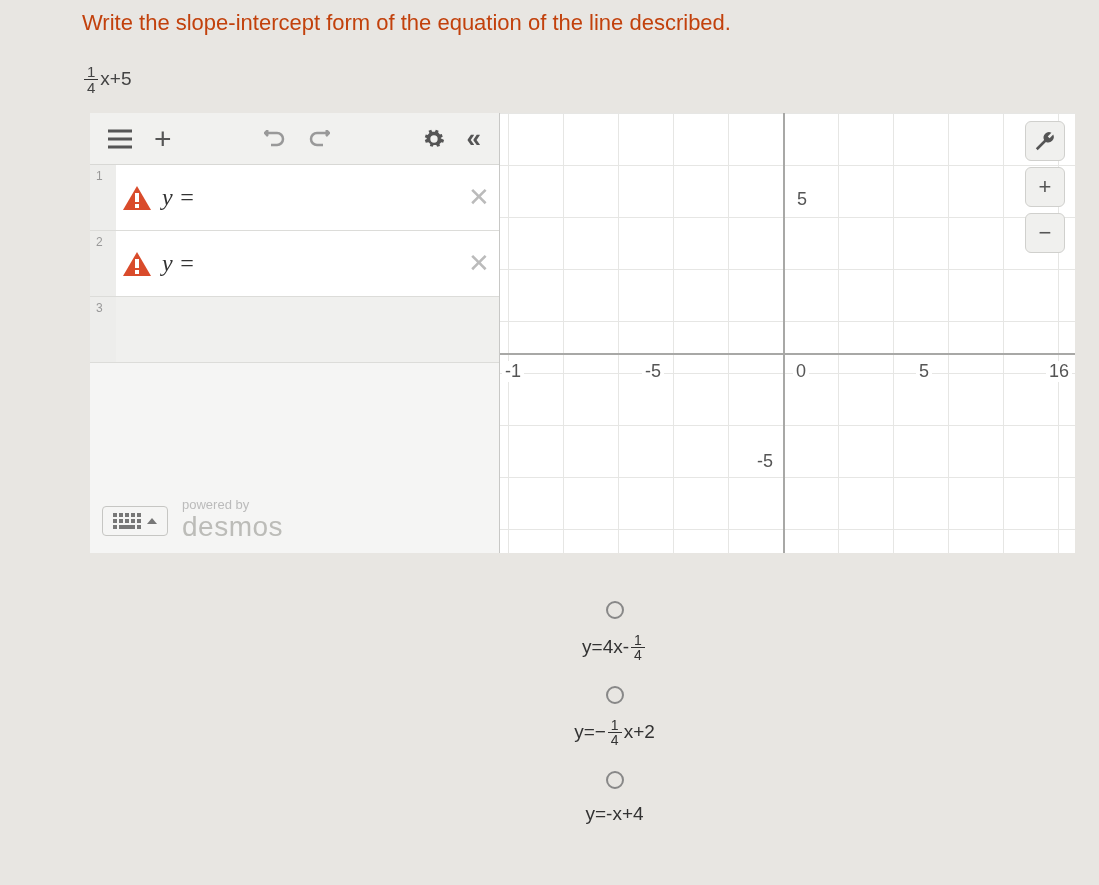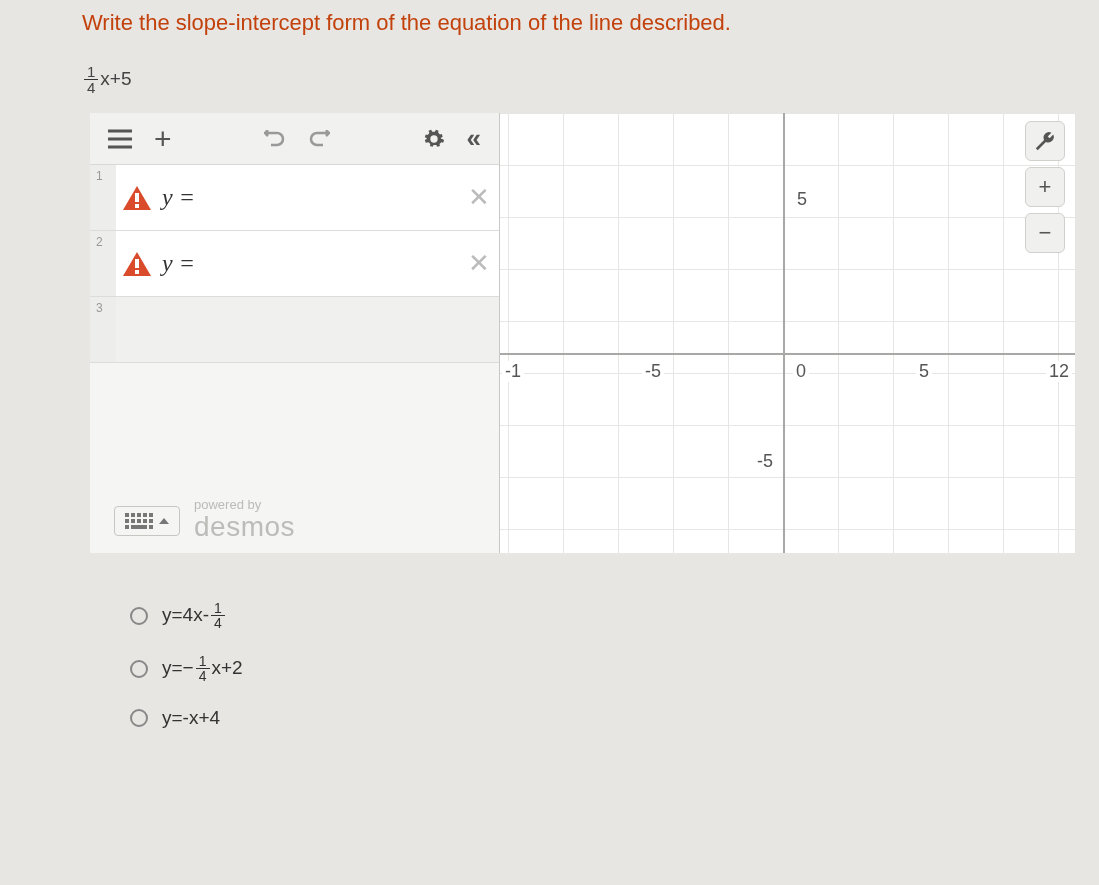--- a/index.html
+++ b/index.html
@@ -84,21 +84,21 @@
     cursor: pointer;
   }
   .expr-empty { background: #f0f0ee; }
   .powered {
     position: absolute;
     bottom: 10px;
     left: 0; right: 0;
     display: flex;
     align-items: center;
     gap: 14px;
-    padding-left: 24px;
+    padding-left: 12px;
   }
   .kbd-btn {
     display: inline-flex; align-items: center; gap: 6px;
     background: #f5f5f4; border: 1px solid #c6c6c3; border-radius: 4px;
     padding: 6px 10px; color: #555;
   }
   .kbd-icon { display: grid; grid-template-columns: repeat(5,4px); grid-template-rows: repeat(2,4px) 4px; gap: 2px; }
   .kbd-icon span { background: #777; width: 4px; height: 4px; }
   .kbd-icon .bar { grid-column: 2 / span 3; width: auto; }
   .powered-label { color: #bbb; font-size: 13px; line-height: 1; }
@@ -127,21 +127,21 @@
   }
   .gtool-btn {
     width: 40px; height: 40px;
     background: #f0f0ee; border: 1px solid #d0d0cd; border-radius: 6px;
     display: flex; align-items: center; justify-content: center;
     font-size: 22px; color: #555;
     cursor: pointer;
   }
 
   .answers { margin: 48px 0 0 130px; }
-  .answer-row { display: flex; align-items: center; gap: 14px; margin-bottom: 24px; font-size: 19px; color: #333; }
+  .answer-row { display: flex; align-items: center; gap: 14px; margin-bottom: 24px; font-size: 19px; color: #333; flex-direction: column; }
   .radio { width: 18px; height: 18px; border: 2px solid #888; border-radius: 50%; flex-shrink: 0; }
   .ans-math { font-family: Arial, sans-serif; }
   .ans-math .frac { font-size: 14px; }
 </style>
 </head>
 <body>
 
 <div class="prompt">Write the slope-intercept form of the equation of the line described.</div>
 
 <div class="subprompt">
@@ -241,21 +241,21 @@
 
   <div class="graph-area">
     <div class="grid-bg"></div>
     <div class="axis-x"></div>
     <div class="axis-y"></div>
 
     <span class="tick-label" style="left:2px; top:248px;">-1</span>
     <span class="tick-label" style="left:142px; top:248px;">-5</span>
     <span class="tick-label" style="left:293px; top:248px;">0</span>
     <span class="tick-label" style="left:416px; top:248px;">5</span>
-    <span class="tick-label" style="left:546px; top:248px;">12</span>
+    <span class="tick-label" style="left:546px; top:248px;">16</span>
 
     <span class="tick-label" style="left:294px; top:76px;">5</span>
     <span class="tick-label" style="left:254px; top:338px;">-5</span>
 
     <div class="graph-tools">
       <div class="gtool-btn">
         <svg width="22" height="22" viewBox="0 0 24 24">
             <path fill="#555" d="M21 5a6 6 0 0 1-8 8L4 22l-2-2 9-9a6 6 0 0 1 8-8l-4 4 2 2 4-4z"></path>
           </svg>
       </div>

